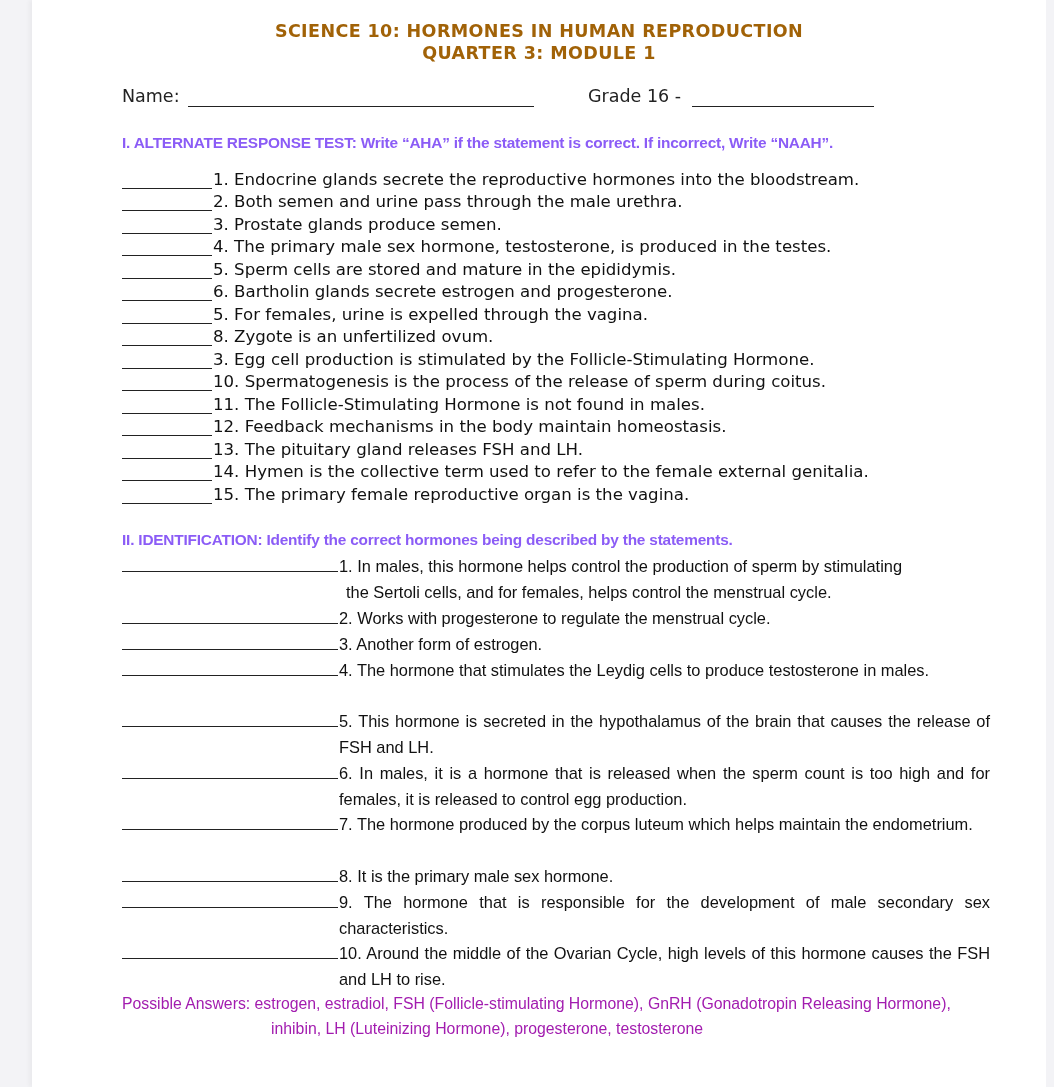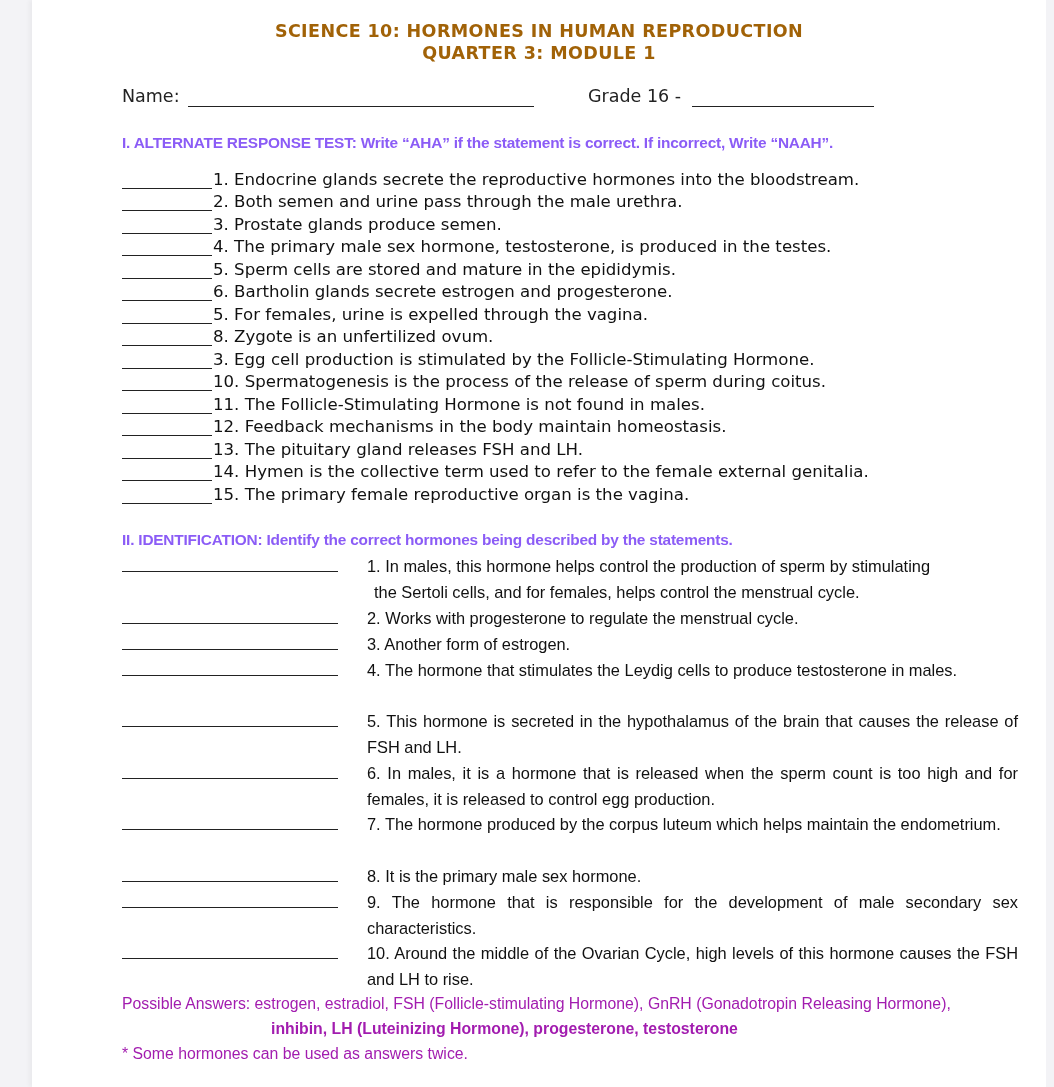--- a/index.html
+++ b/index.html
@@ -52,31 +52,31 @@
   .id-item {
     position: absolute; left: 90px; width: 868px;
     font-family: "Liberation Sans", sans-serif; font-size: 16.4px; color: #111;
   }
   .id-blank {
     position: absolute; left: 0; top: 17px; width: 216px;
     border-bottom: 1.2px solid #222;
   }
   .id-text {
     position: absolute; left: 217px; top: 0; width: 651px;
-    line-height: 25.8px; text-align: justify; margin-left: 28px;
+    line-height: 25.8px; text-align: justify;
   }
   .id-text.last-left { text-align-last: left; }
 
   .answers {
     position: absolute; left: 90px; top: 991px; width: 880px;
     font-family: "Liberation Sans", sans-serif; font-size: 15.8px; color: #a21caf;
     line-height: 25px;
   }
   .ans-line1 { white-space: nowrap; }
-  .ans-line2 { padding-left: 149px; white-space: nowrap; font-weight: bold; }
+  .ans-line2 { padding-left: 149px; white-space: nowrap; }
   .ans-note { white-space: nowrap; }
 </style>
 </head>
 <body>
 
 <div class="page">
 
   <div class="title t1">SCIENCE 10: HORMONES IN HUMAN REPRODUCTION</div>
   <div class="title t2">QUARTER 3: MODULE 1</div>
 
@@ -196,16 +196,15 @@
     </div>
     <div class="id-item" style="top:941px;">
       <div class="id-blank"></div>
       <div class="id-text last-left">10. Around the middle of the Ovarian Cycle, high levels of this hormone causes the FSH and LH to rise.</div>
     </div>
   </div>
 
   <div class="answers">
     <div class="ans-line1">Possible Answers: estrogen, estradiol, FSH (Follicle-stimulating Hormone), GnRH (Gonadotropin Releasing Hormone),</div>
     <div class="ans-line2">inhibin, LH (Luteinizing Hormone), progesterone, testosterone</div>
-    <div class="ans-note">* Some hormones can be used as answers twice.</div>
   </div>
 
 </div>
 
 </body></html>

